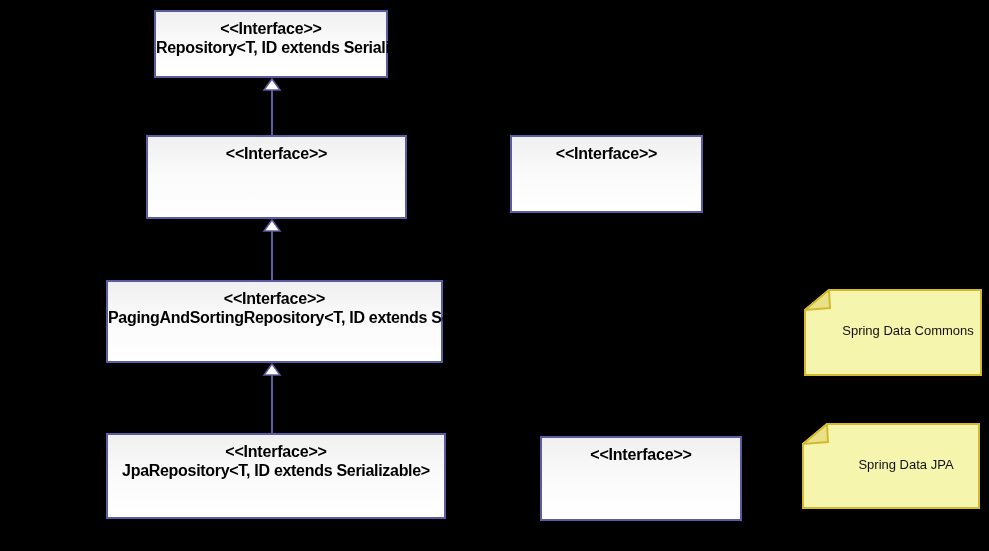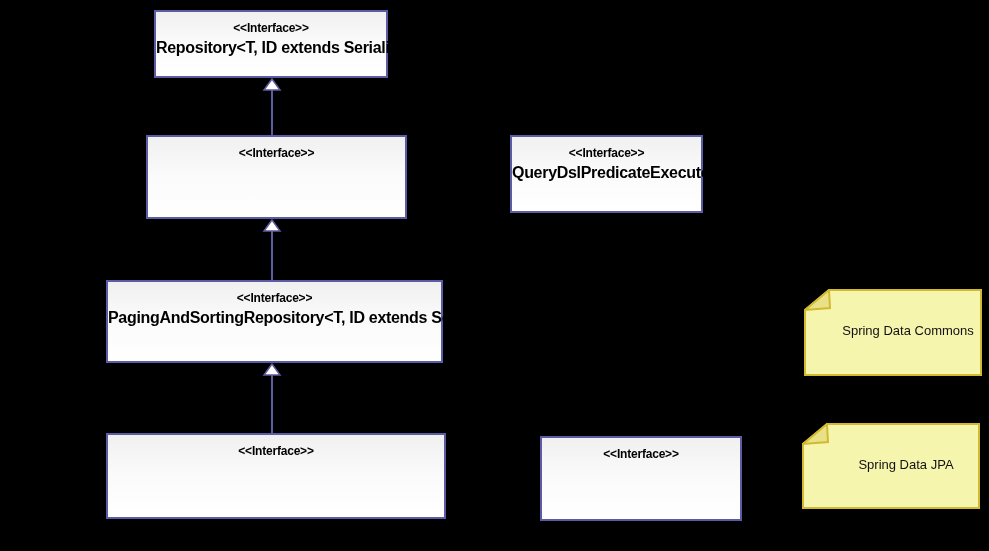--- a/index.html
+++ b/index.html
@@ -18,21 +18,21 @@
   
   .uml-box {
     position: absolute;
     box-sizing: border-box;
     border: 2px solid #5c5ca5;
     background: linear-gradient(180deg, #f0f0f0 0%, #fafafa 45%, #ffffff 100%);
     padding-top: 7px;
     text-align: center;
   }
   .uml-box .stereotype {
-    font-size: 12px;
+    font-size: 16px;
     font-weight: bold;
     color: #000000;
     line-height: 19px;
     white-space: nowrap;
     letter-spacing: -0.2px;
   }
   .uml-box .iface-name {
     font-size: 16px;
     font-weight: bold;
     color: #000000;
@@ -85,30 +85,30 @@
     <div class="stereotype">&lt;&lt;Interface&gt;&gt;</div>
     <div class="iface-name">Repository&lt;T, ID extends Serializable&gt;</div>
   </div>
 
   <div class="uml-box box-crud">
     <div class="stereotype">&lt;&lt;Interface&gt;&gt;</div>
   </div>
 
   <div class="uml-box box-querydsl">
     <div class="stereotype">&lt;&lt;Interface&gt;&gt;</div>
-    <div class="iface-name">QueryDslPredicateExecutor&lt;T&gt;</div>
   </div>
 
   <div class="uml-box box-paging">
     <div class="stereotype">&lt;&lt;Interface&gt;&gt;</div>
     <div class="iface-name">PagingAndSortingRepository&lt;T, ID extends Serializable&gt;</div>
   </div>
 
   <div class="uml-box box-jpa">
     <div class="stereotype">&lt;&lt;Interface&gt;&gt;</div>
+    <div class="iface-name">JpaRepository&lt;T, ID extends Serializable&gt;</div>
   </div>
 
   <div class="uml-box box-jpaspec">
     <div class="stereotype">&lt;&lt;Interface&gt;&gt;</div>
   </div>
 
   <svg class="arrow arrow-a" viewBox="0 0 24 58">
     <line x1="12" y1="11" x2="12" y2="58" stroke="#5c5ca5" stroke-width="2"></line>
     <polygon points="12,1 4,12 20,12" fill="#ffffff" stroke="#5c5ca5" stroke-width="1.5"></polygon>
   </svg>

